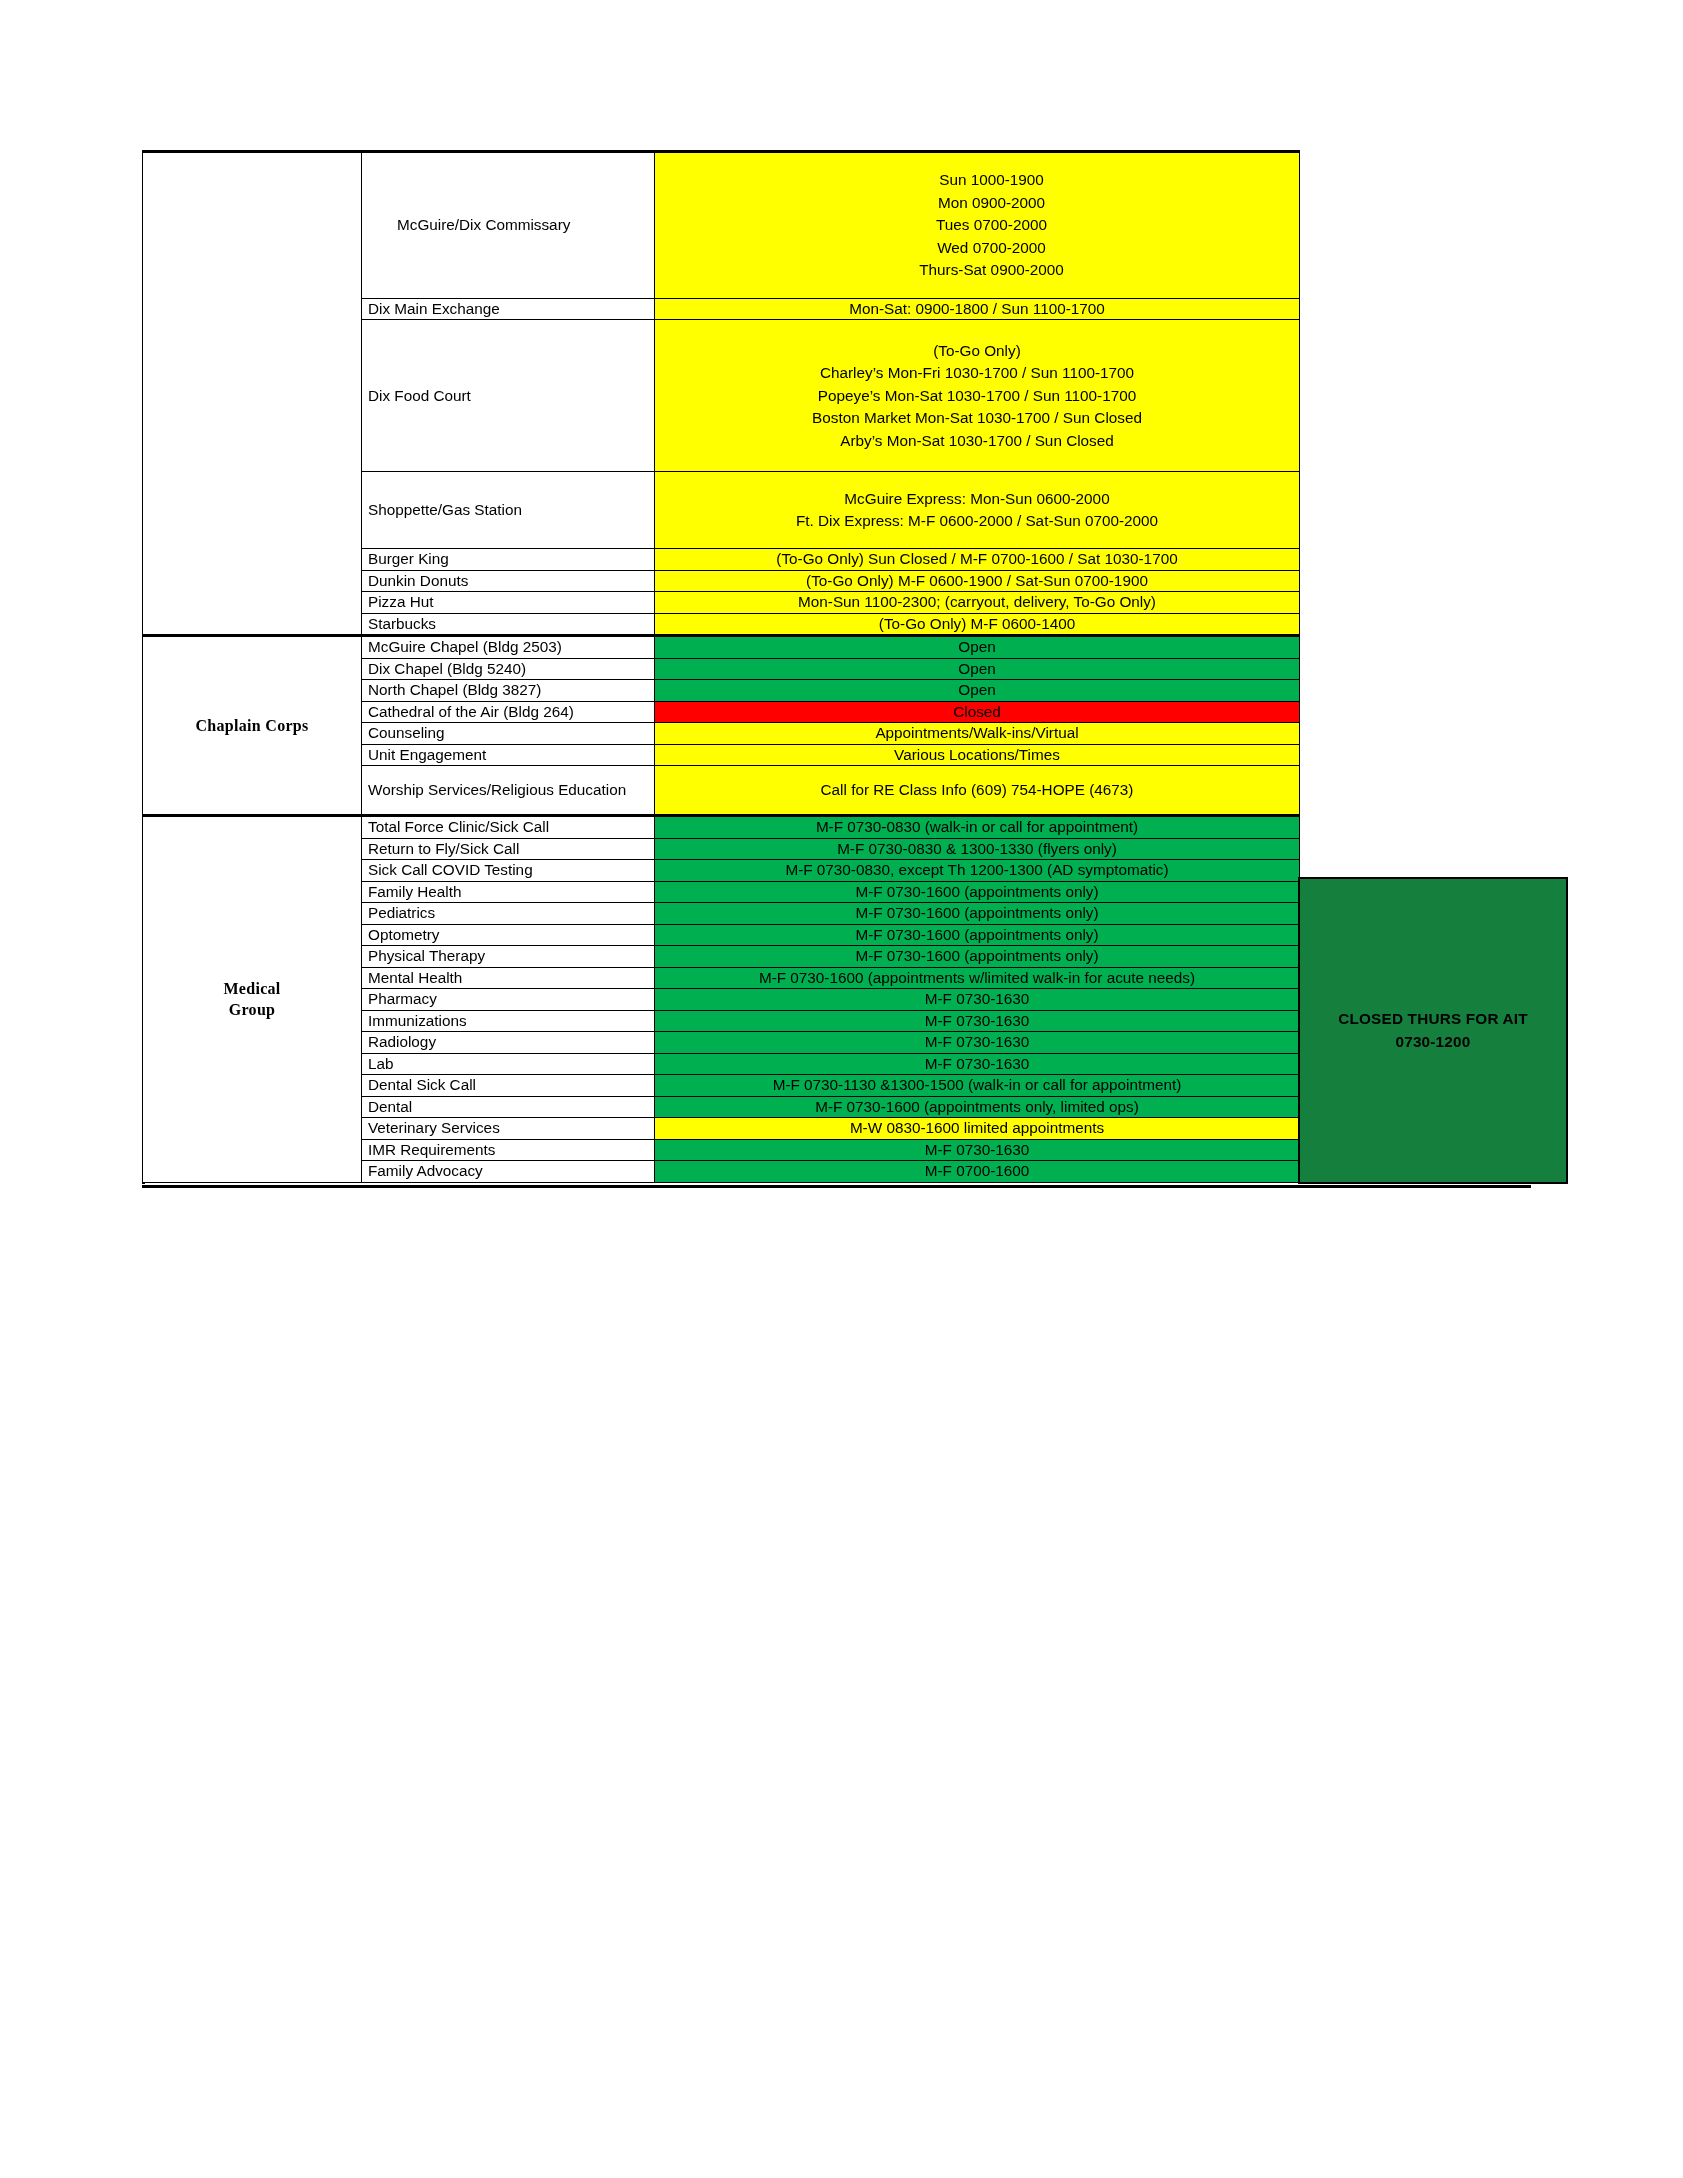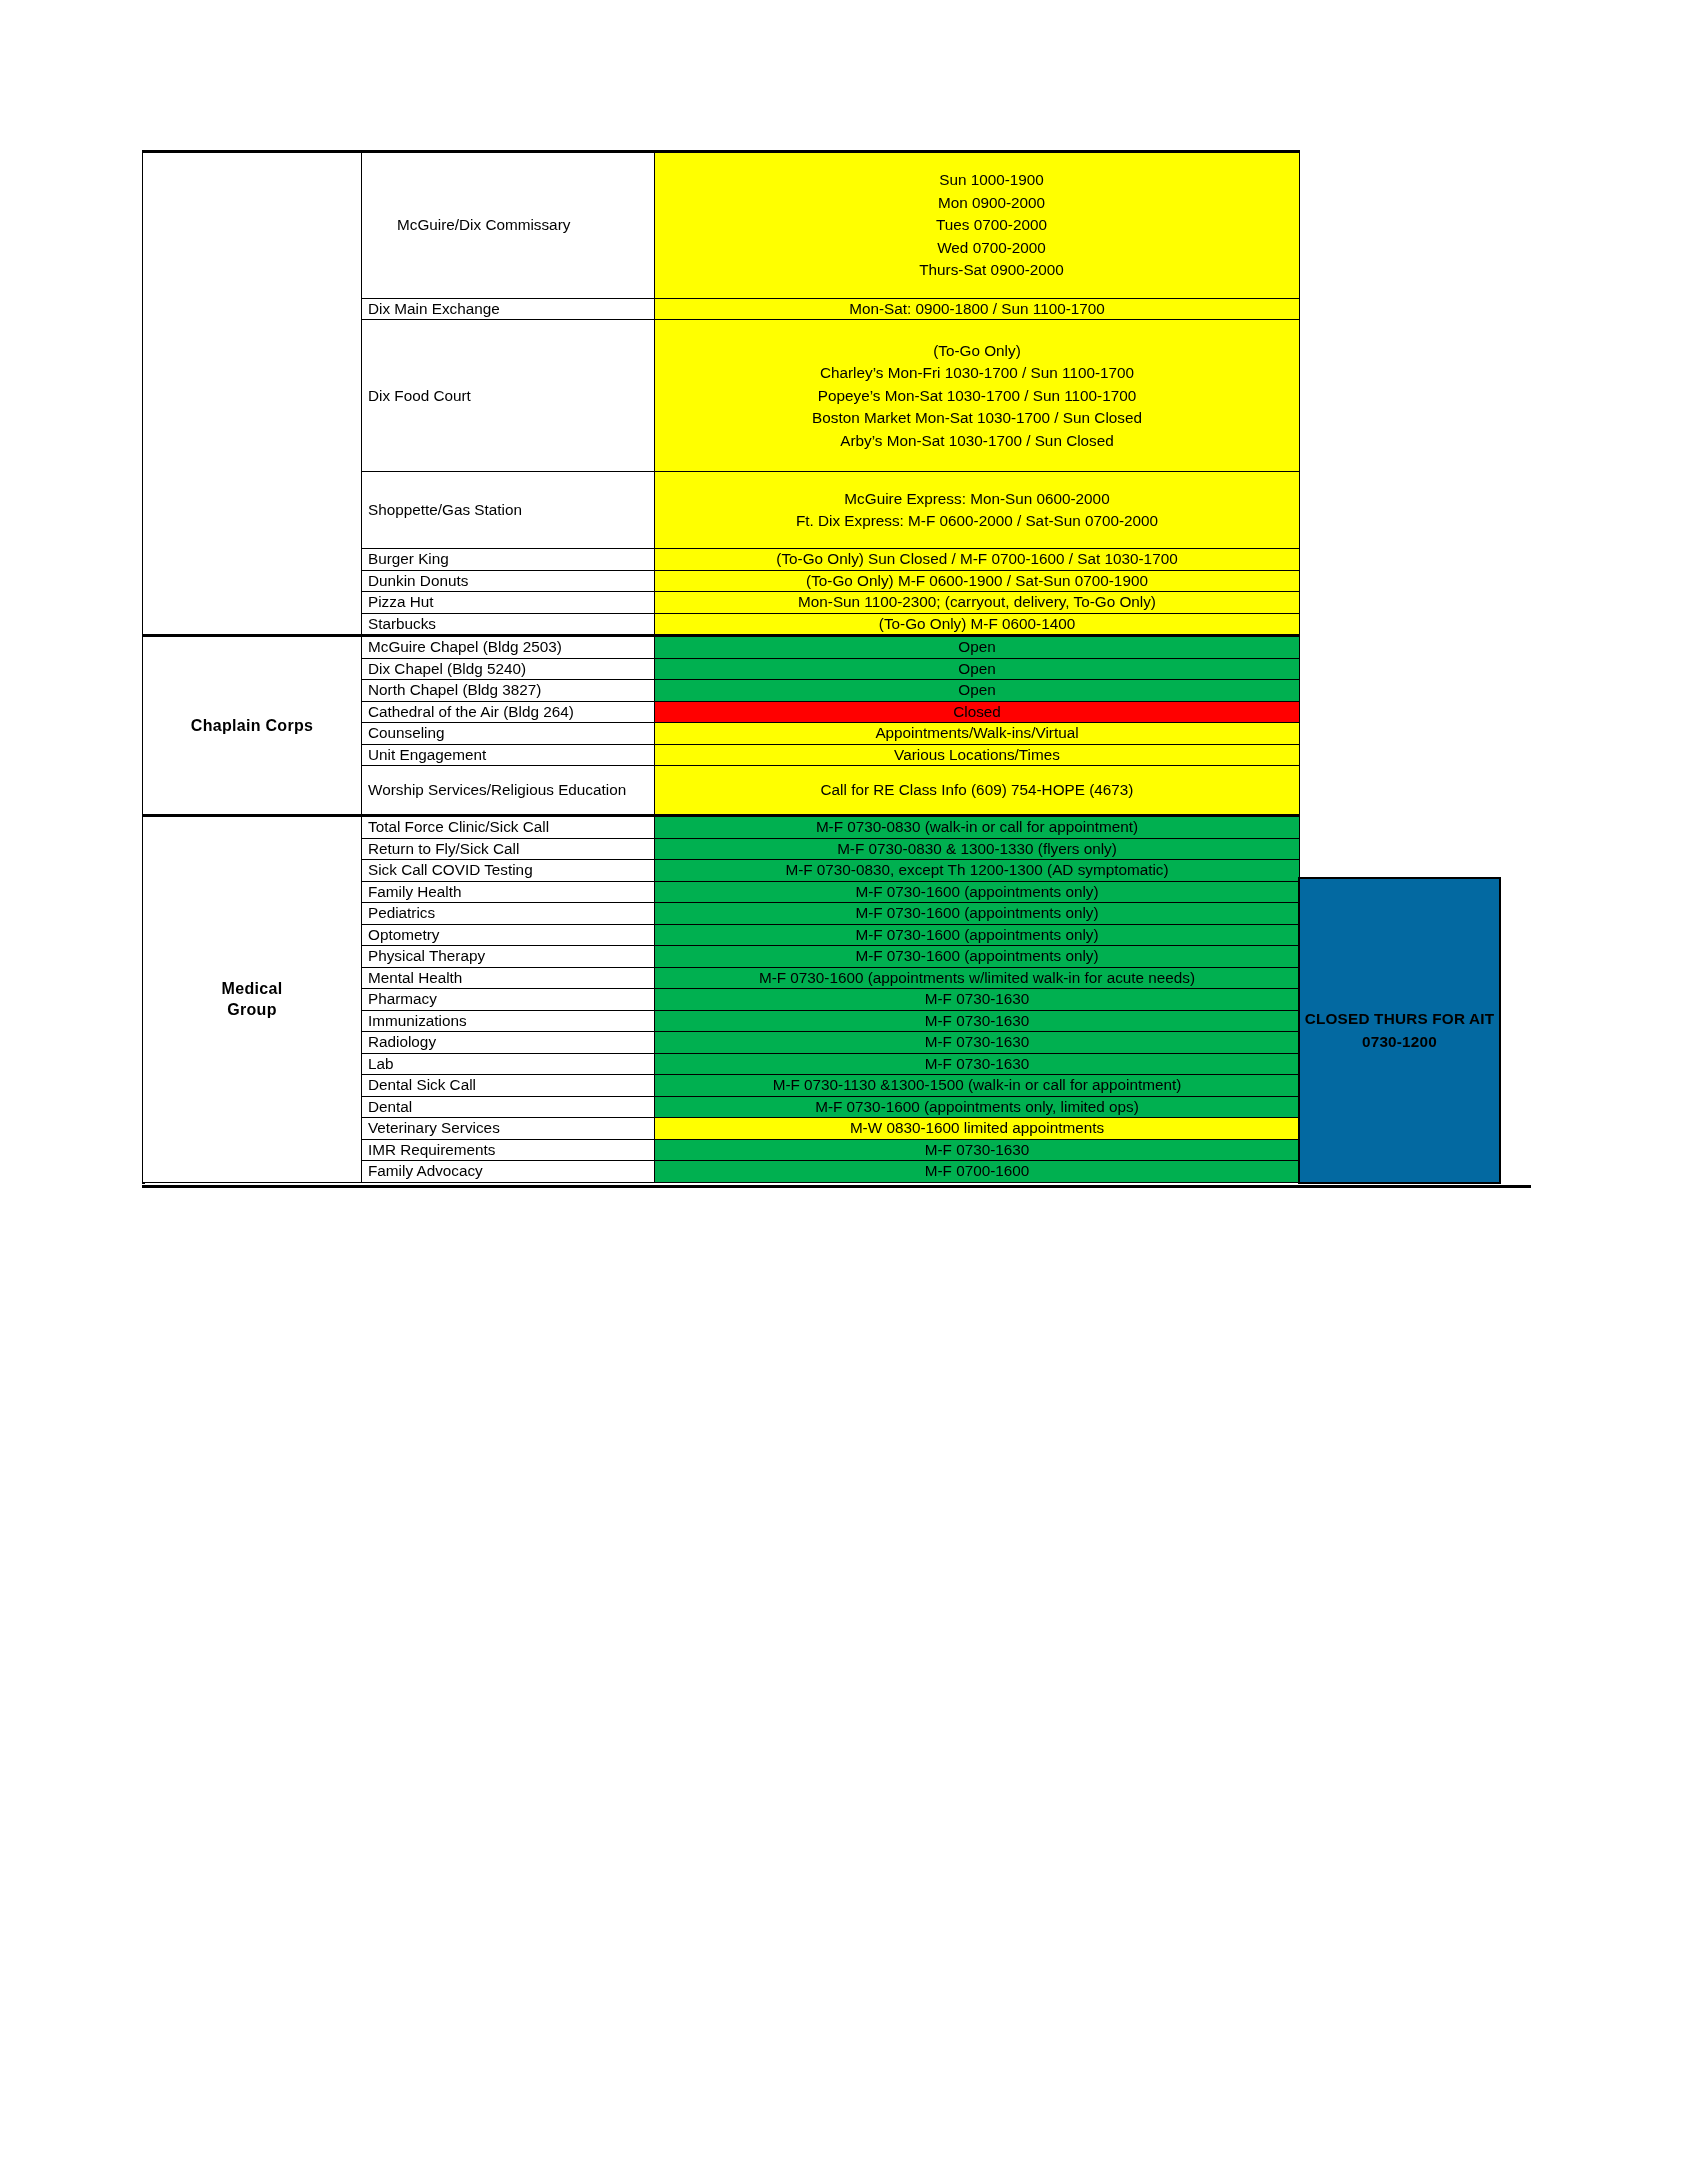--- a/index.html
+++ b/index.html
@@ -49,20 +49,21 @@
 
   
   td.group {
     text-align: center;
     font-weight: bold;
     font-size: 16px;
     background: #ffffff;
     letter-spacing: 0.3px;
     vertical-align: top;
     padding-top: 6px;
+    font-family: Liberation Serif, serif;
   }
   td.group .gl { display: block; }
 
   
   td.name {
     text-align: left;
     background: #ffffff;
     white-space: normal;
   }
 
@@ -103,25 +104,25 @@
     left: 142px; top: 1337px;
     width: 1389px; height: 0;
     border-top: 3px solid #000;
   }
 
   
   #note-box {
     position: absolute;
     left: 1298px;
     top: 877px;
-    width: 203px;
+    width: 270px;
     height: 461px;
     border: 2.4px solid #000000;
     box-sizing: border-box;
-    background: #0369a1;
+    background: #15803d;
     display: flex;
     align-items: center;
     justify-content: center;
     text-align: center;
     font-weight: bold;
     font-size: 15.3px;
     line-height: 1.45;
     letter-spacing: 0.2px;
   }
   #note-box .nl { display: block; }

